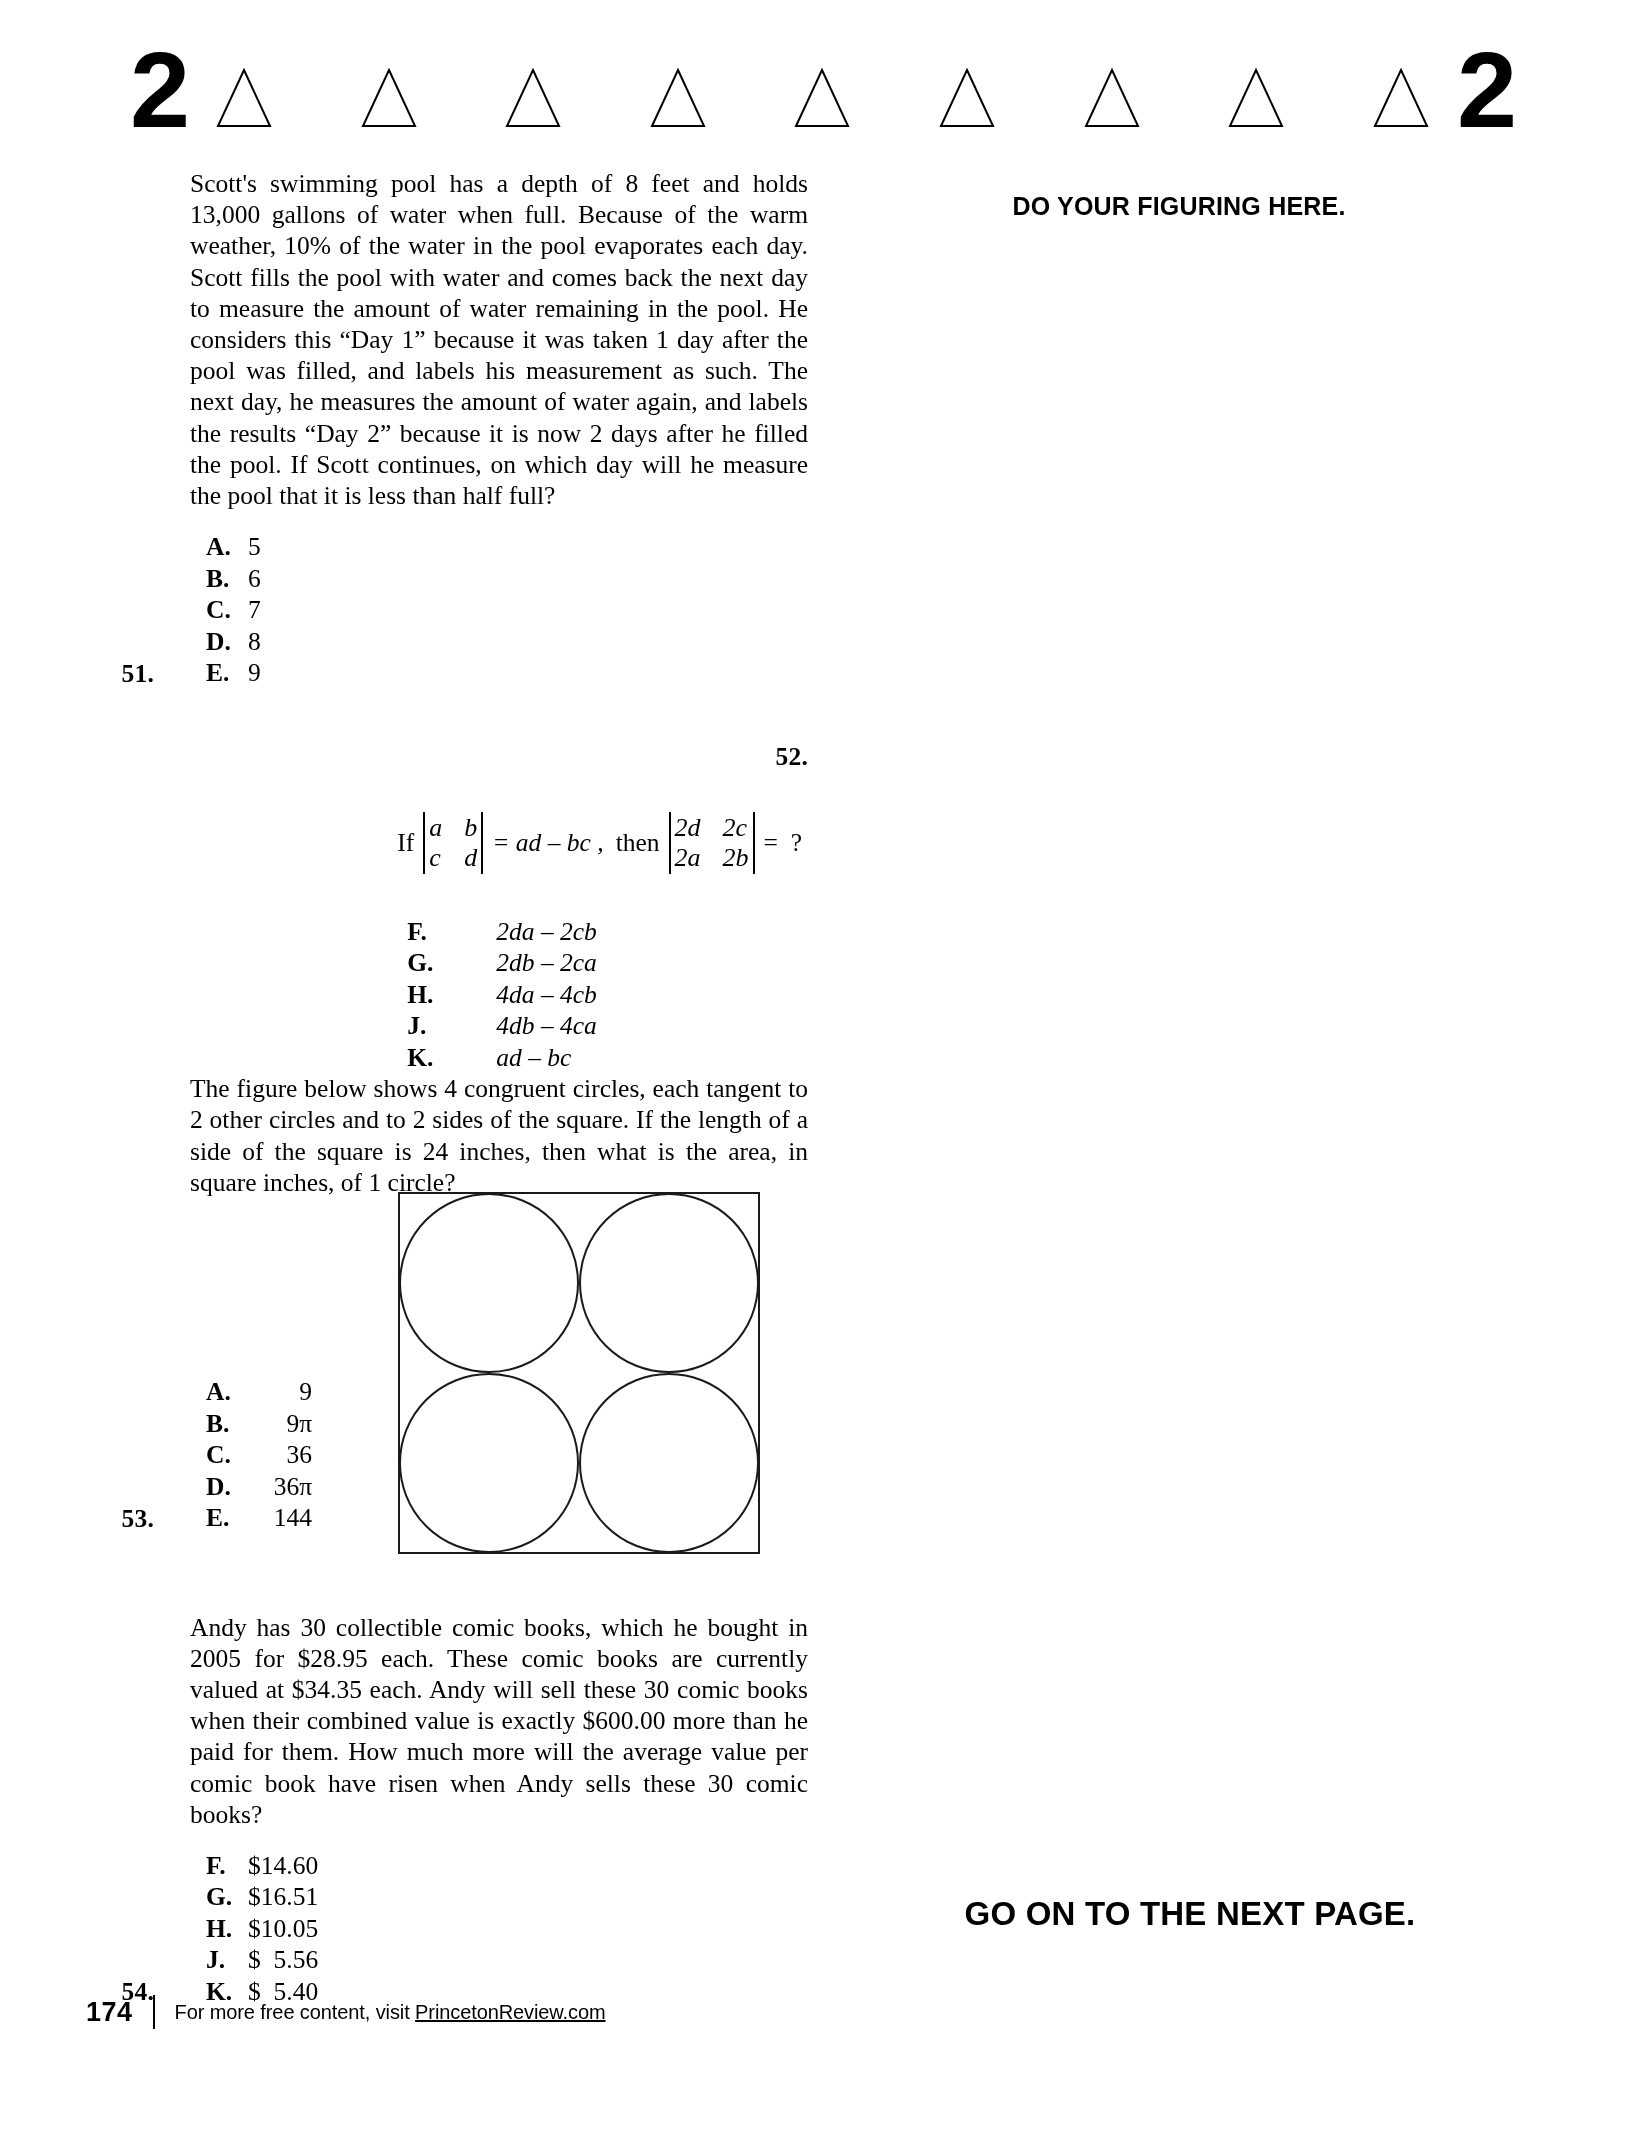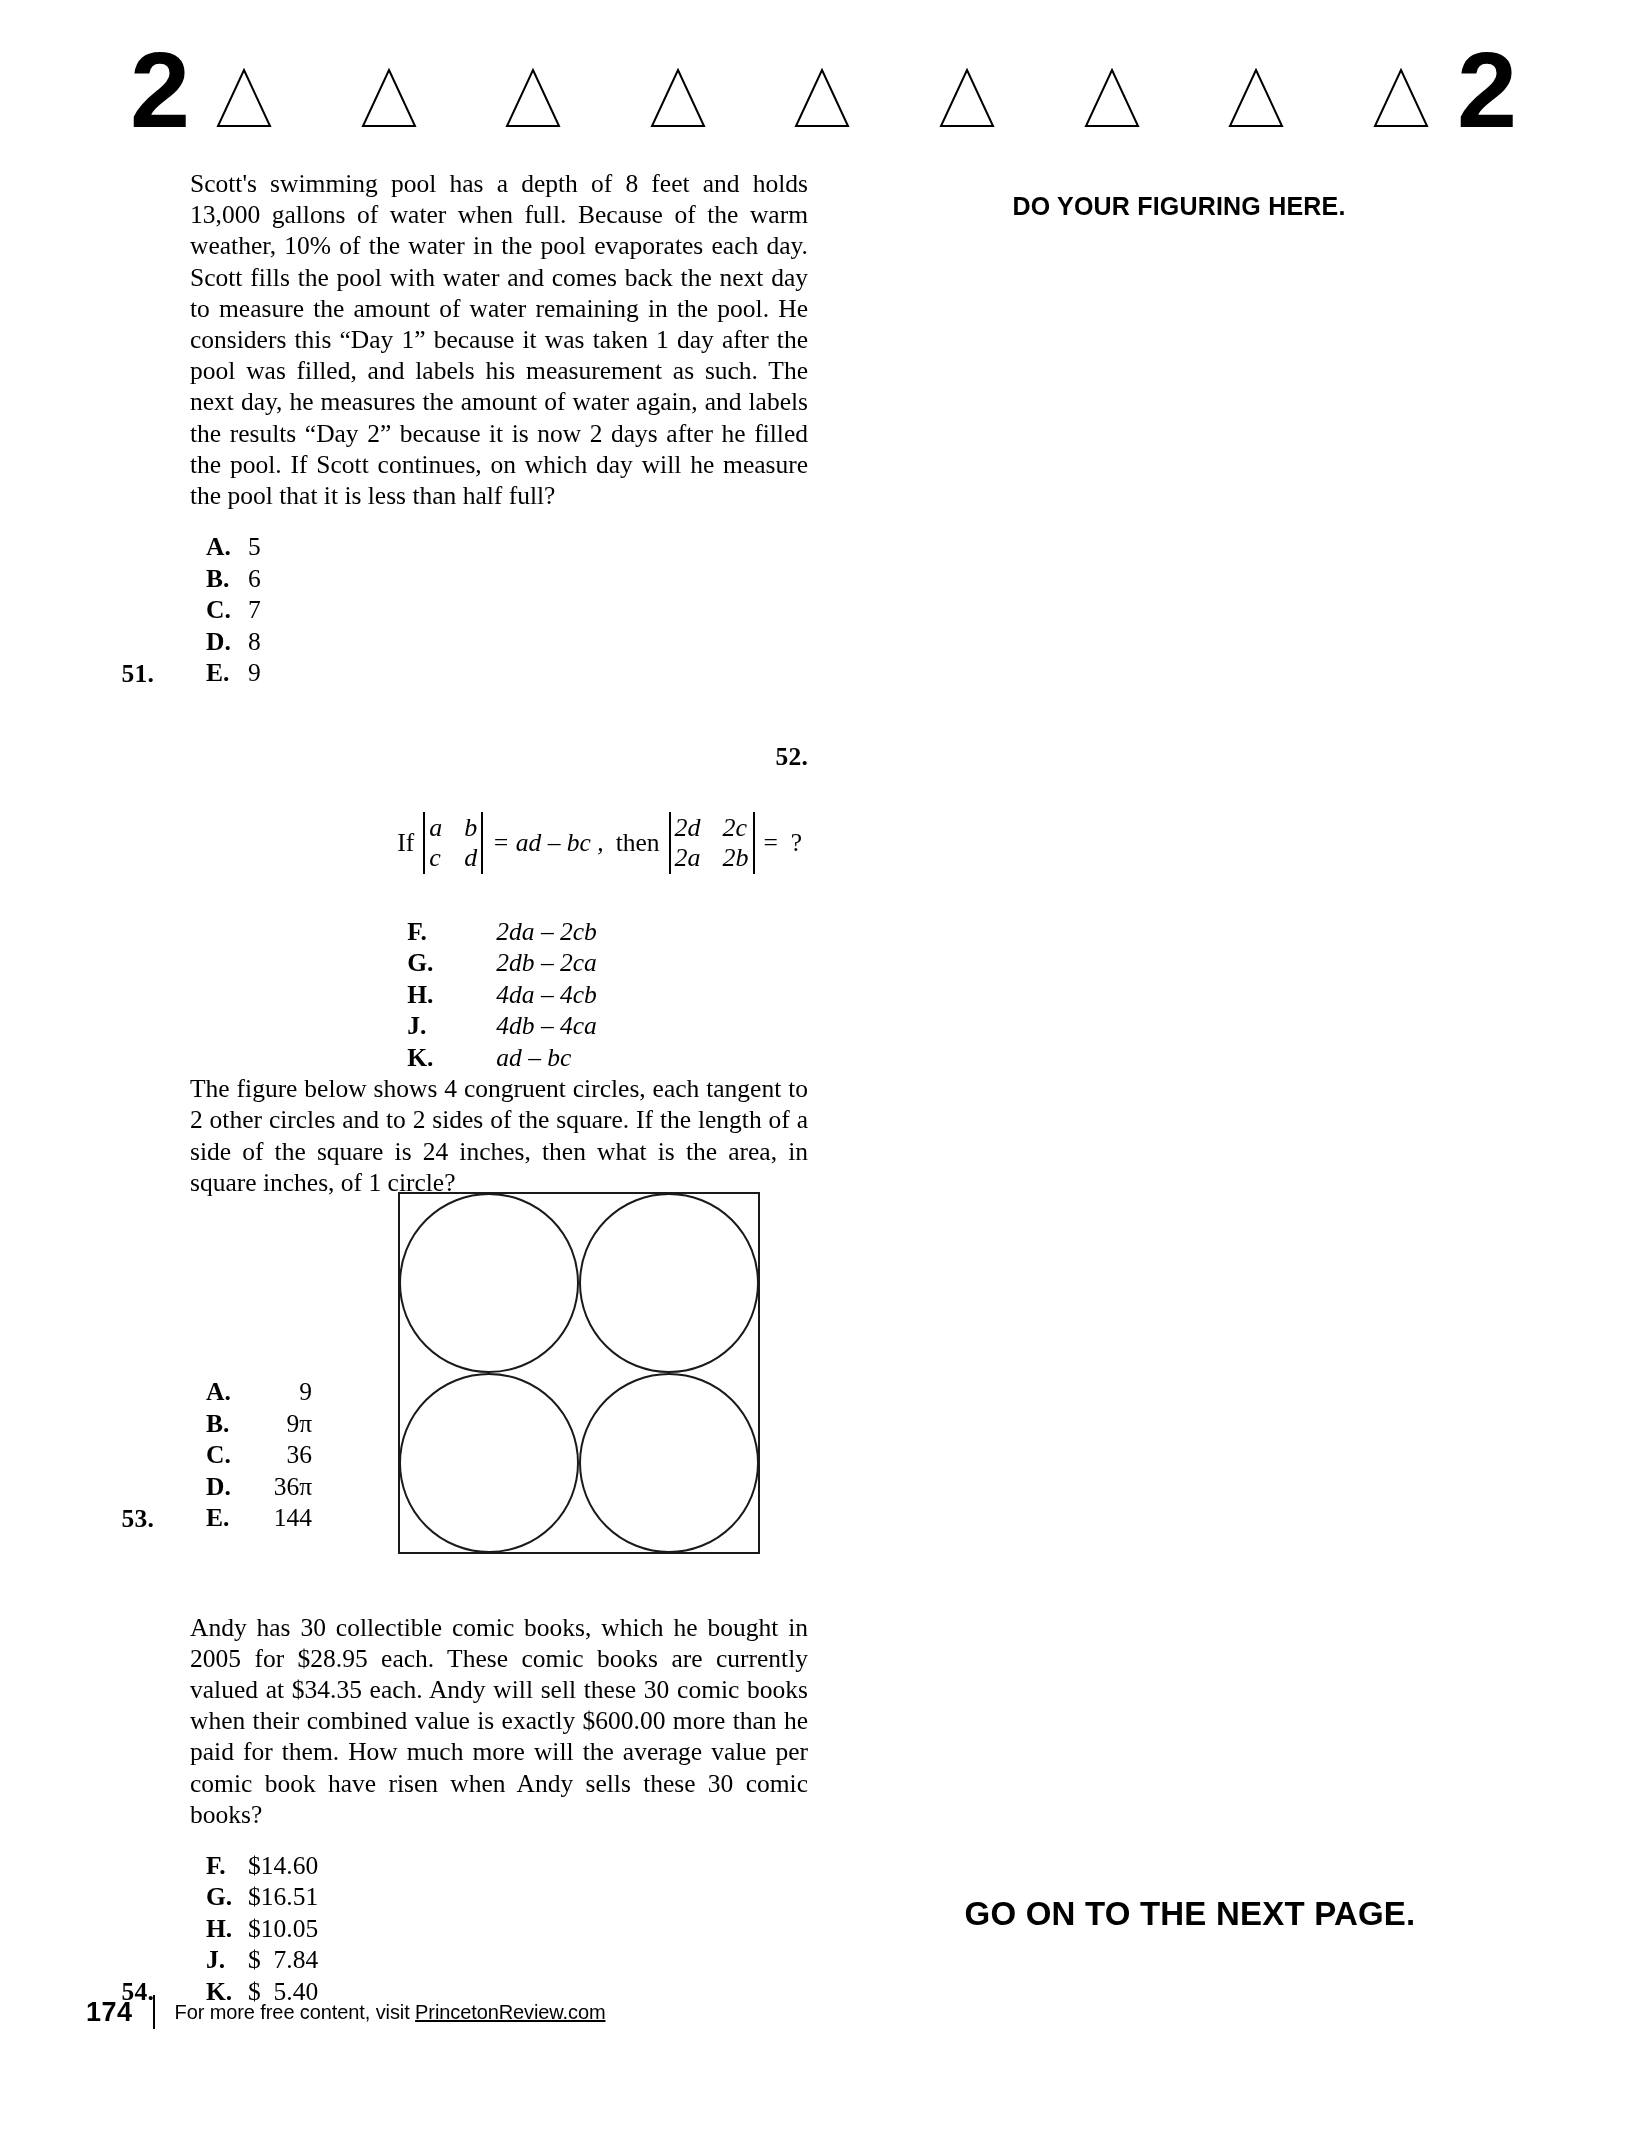--- a/index.html
+++ b/index.html
@@ -367,21 +367,21 @@
           <div class="choice">
             <span class="choice-letter">G.</span>
             <span class="choice-val">$16.51</span>
           </div>
           <div class="choice">
             <span class="choice-letter">H.</span>
             <span class="choice-val">$10.05</span>
           </div>
           <div class="choice">
             <span class="choice-letter">J.</span>
-            <span class="choice-val">$  7.84</span>
+            <span class="choice-val">$  5.56</span>
           </div>
           <div class="choice">
             <span class="choice-letter">K.</span>
             <span class="choice-val">$  5.40</span>
           </div>
         </div>
       </div>
     </div>
 
   </div>

